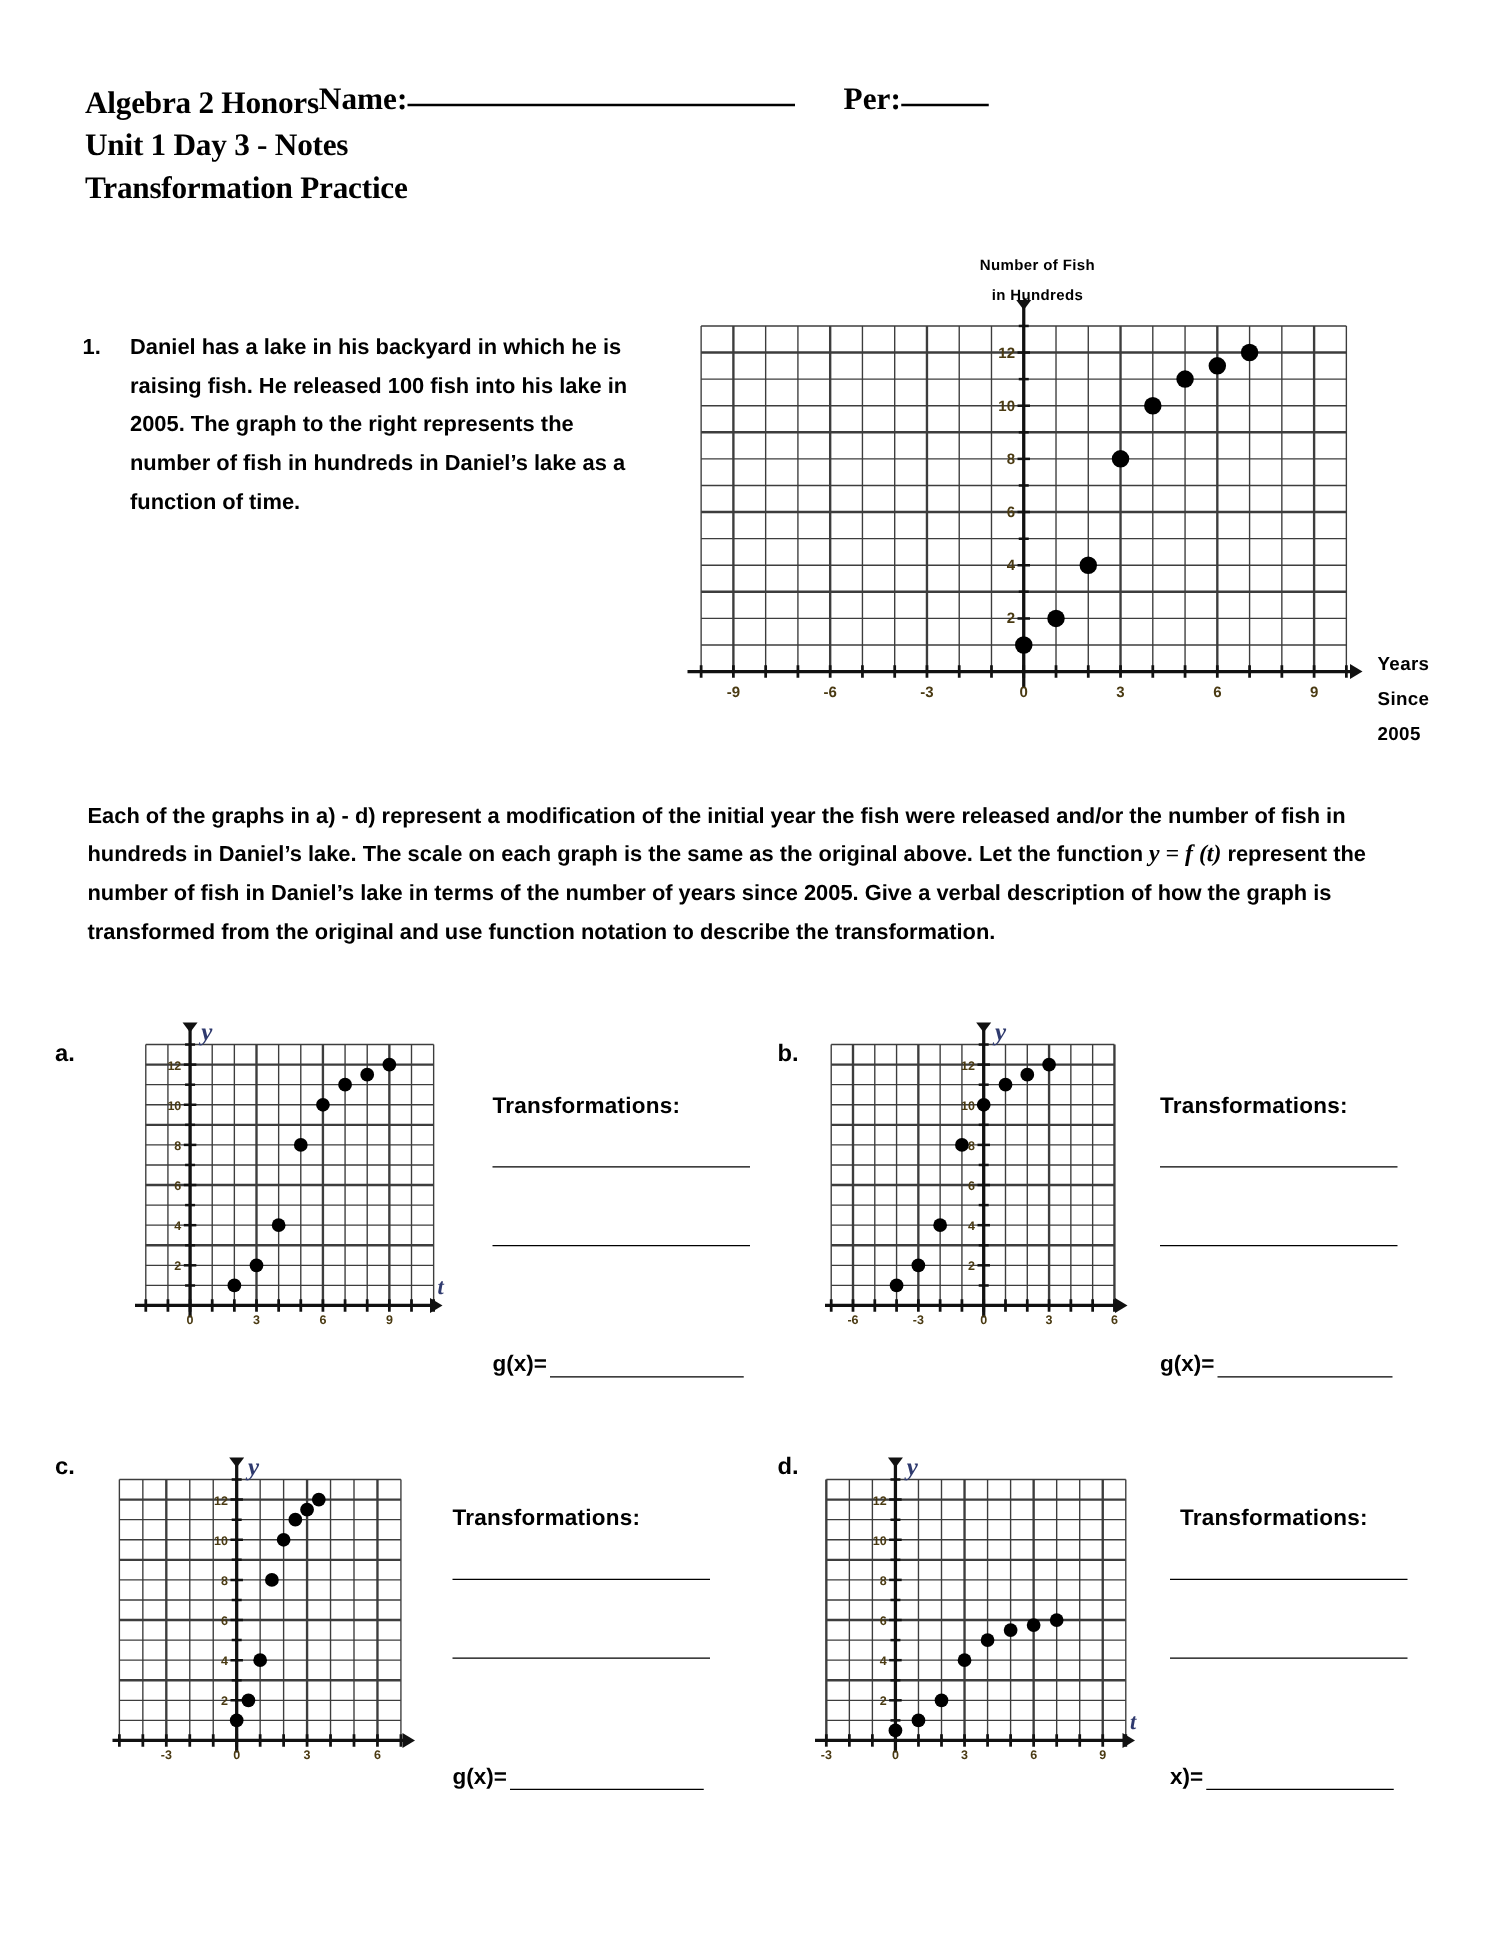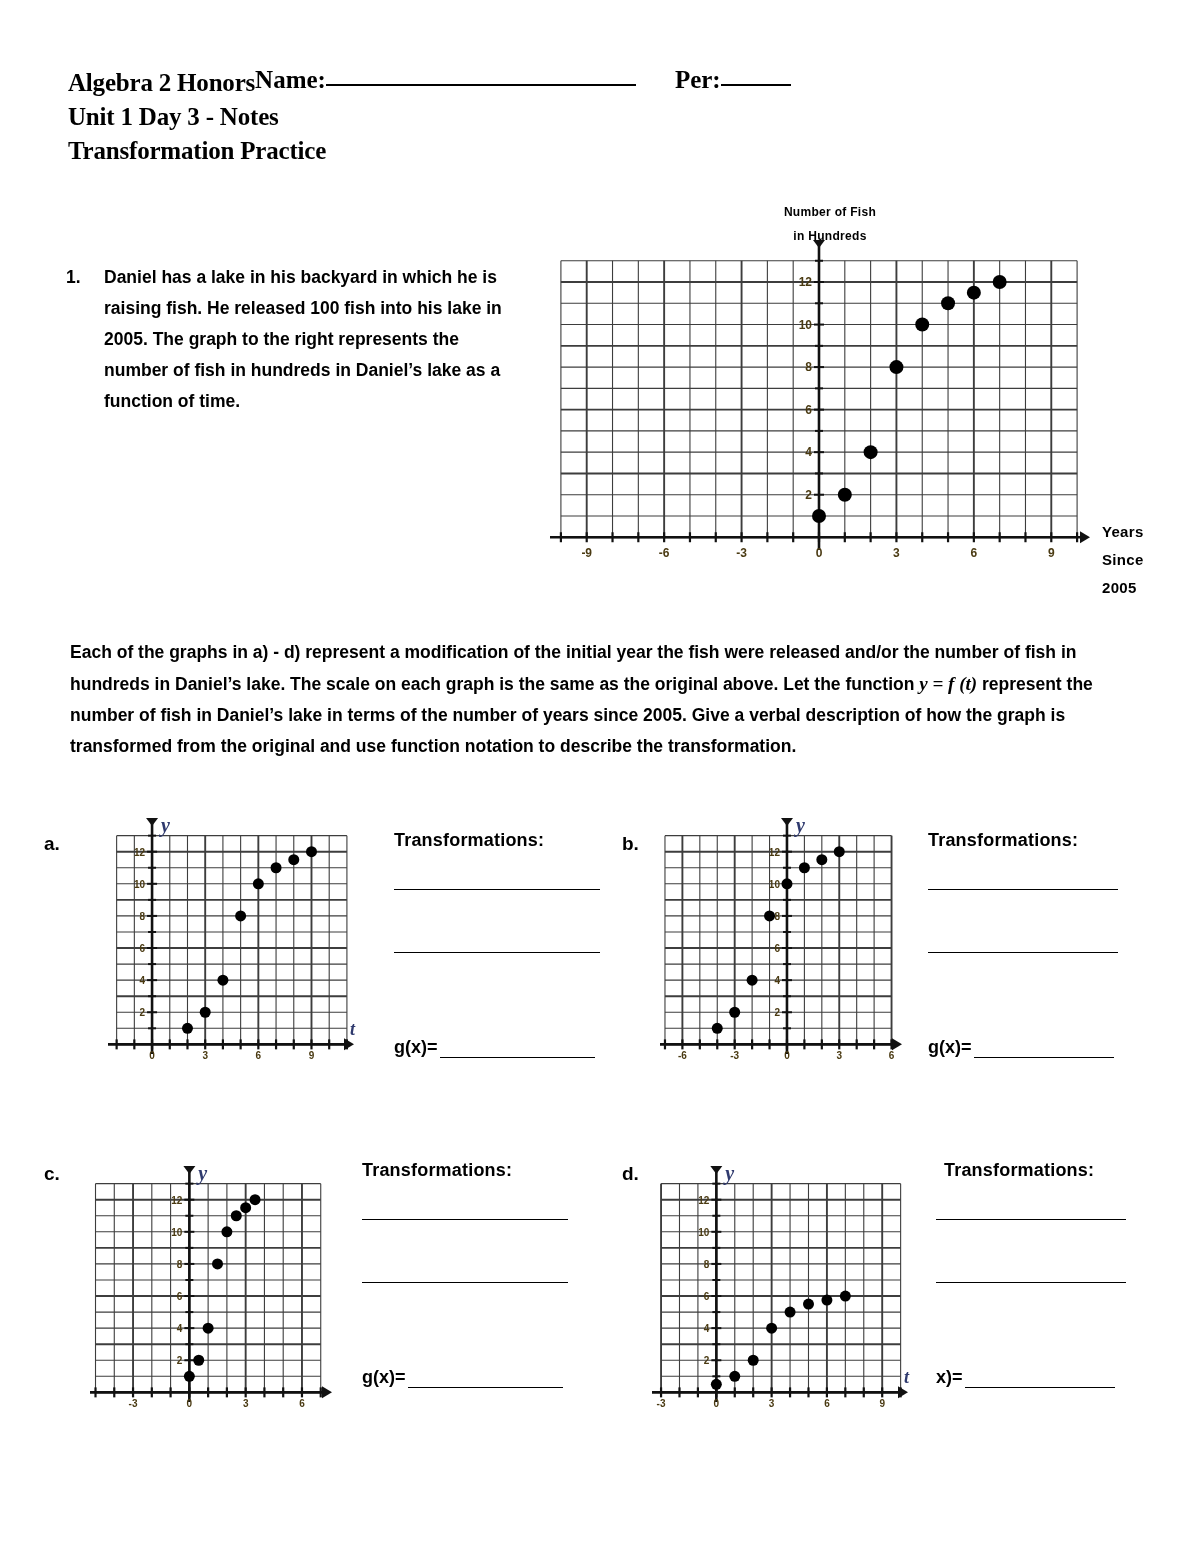--- a/index.html
+++ b/index.html
@@ -37,21 +37,21 @@
 
   .gtitle{position:absolute;text-align:center;font-size:12px;font-weight:bold;
           line-height:24px;letter-spacing:.3px;}
 
   .side-lbl{position:absolute;font-size:15px;font-weight:bold;line-height:28px;
             letter-spacing:.3px;}
 
   .item-letter{position:absolute;font-size:19px;font-weight:600;}
 
   
-  .ans{position:absolute;}
+  .ans{position:absolute;margin-top:44px;}
   .ans .tlabel{font-size:18px;font-weight:600;letter-spacing:.2px;white-space:nowrap;}
   .ans .aline{border-bottom:1.6px solid #000;height:0;}
   .ans .gline{display:flex;align-items:flex-end;font-size:18px;font-weight:600;}
   .ans .gline .gl{border-bottom:1.6px solid #000;height:0;margin-left:2px;}
 </style>
 </head>
 <body>
 
 <div class="page">
 

